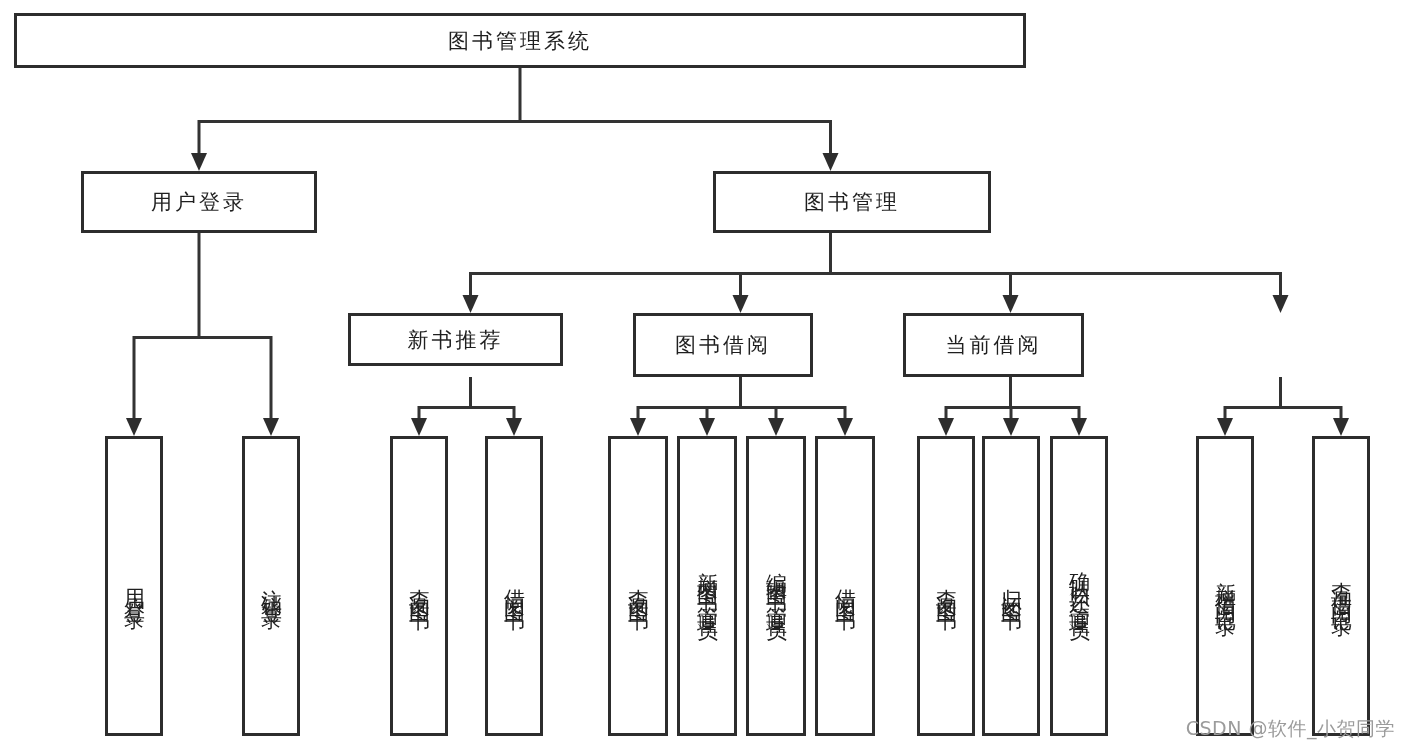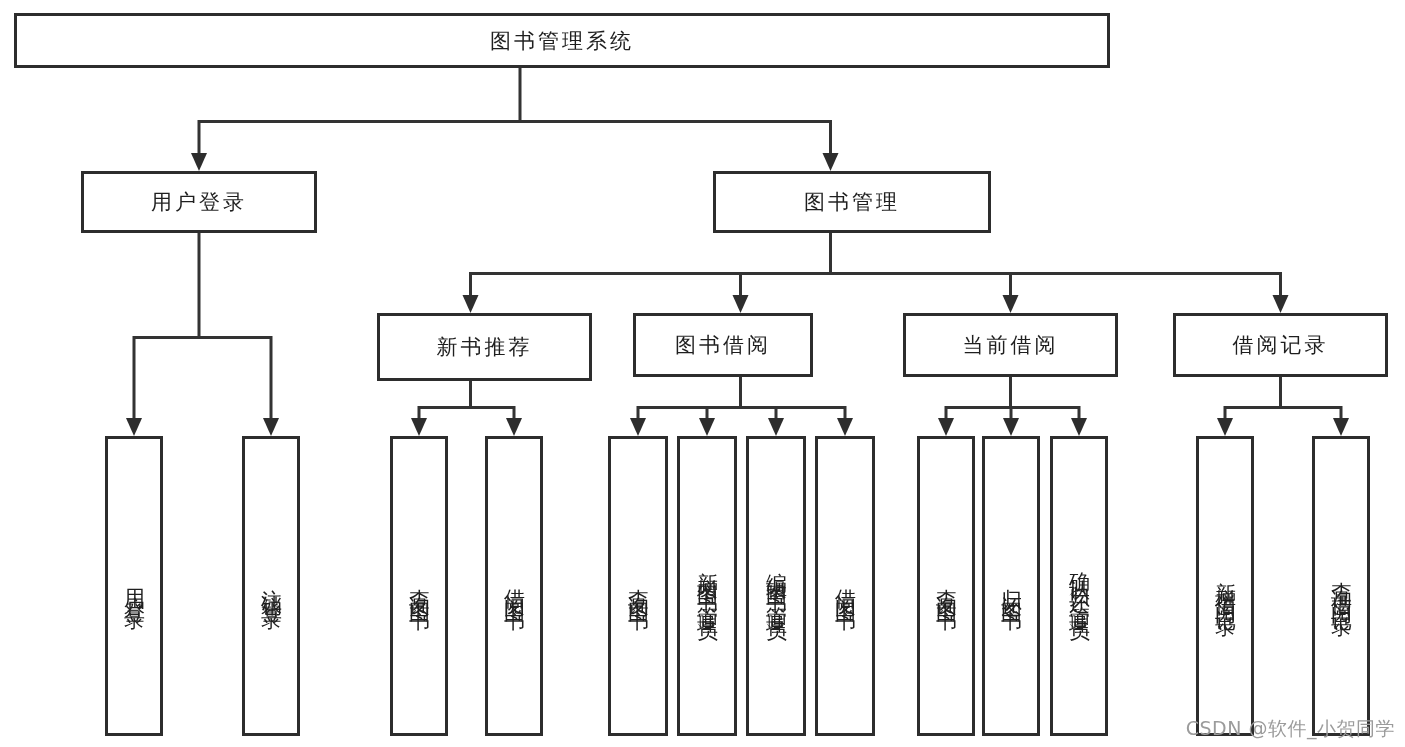--- a/index.html
+++ b/index.html
@@ -80,29 +80,28 @@
       <polygon points="768,418 784,418 776,436"></polygon>
       <polygon points="837,418 853,418 845,436"></polygon>
       <polygon points="938,418 954,418 946,436"></polygon>
       <polygon points="1003,418 1019,418 1011,436"></polygon>
       <polygon points="1071,418 1087,418 1079,436"></polygon>
       <polygon points="1217,418 1233,418 1225,436"></polygon>
       <polygon points="1333,418 1349,418 1341,436"></polygon>
     </g>
   </svg>
 
-  <div class="node" style="left:14px; top:13px; width:1096px; height:55px;">图书管理系统</div>
+  <div class="node" style="left:14px; top:13px; width:1012px; height:55px;">图书管理系统</div>
 
   <div class="node" style="left:81px; top:171px; width:236px; height:62px;">用户登录</div>
   <div class="node" style="left:713px; top:171px; width:278px; height:62px;">图书管理</div>
 
-  <div class="node" style="left:377px; top:313px; width:215px; height:68px;">新书推荐</div>
+  <div class="node" style="left:348px; top:313px; width:215px; height:53px;">新书推荐</div>
   <div class="node" style="left:633px; top:313px; width:180px; height:64px;">图书借阅</div>
-  <div class="node" style="left:903px; top:313px; width:215px; height:64px;">当前借阅</div>
-  <div class="node" style="left:1173px; top:313px; width:215px; height:64px;">借阅记录</div>
+  <div class="node" style="left:903px; top:313px; width:181px; height:64px;">当前借阅</div>
 
   <div class="node leaf" style="left:105px; width:58px;">用户登录</div>
   <div class="node leaf" style="left:242px; width:58px;">注销登录</div>
 
   <div class="node leaf" style="left:390px; width:58px;">查询图书</div>
   <div class="node leaf" style="left:485px; width:58px;">借阅图书</div>
 
   <div class="node leaf" style="left:608px; width:60px;">查询图书</div>
   <div class="node leaf" style="left:677px; width:60px;">新增图书（管理员）</div>
   <div class="node leaf" style="left:746px; width:60px;">编辑图书（管理员）</div>

